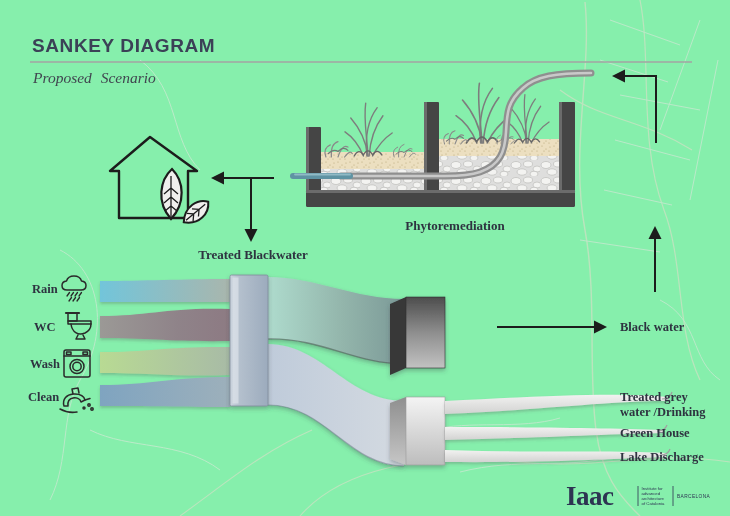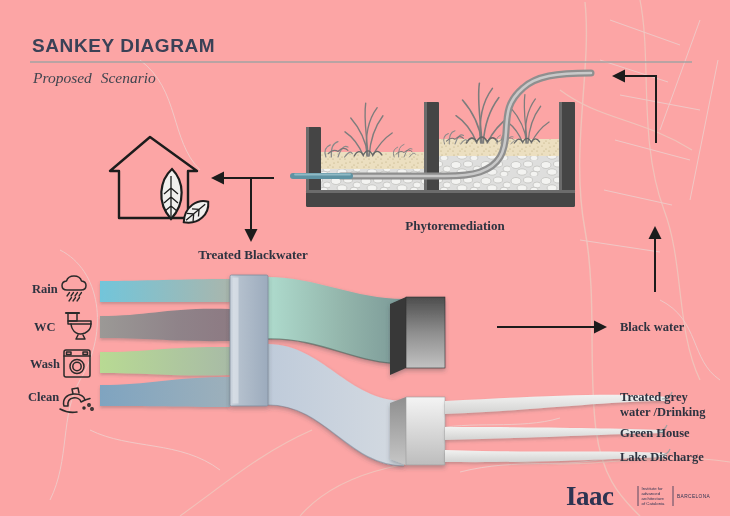--- a/index.html
+++ b/index.html
@@ -1,18 +1,18 @@
 <!DOCTYPE html>
 <html><head>
 <meta charset="utf-8">
 <style>
   html,body{margin:0;padding:0;background:#d9d9d9;}
   .stage{
     position:relative;width:730px;height:516px;overflow:hidden;
-    background:#fca5a5;
+    background:#86efac;
     font-family:"Liberation Serif", serif;
   }
   svg{position:absolute;inset:0;display:block;}
   .title-txt{font-family:"Liberation Sans", sans-serif;font-weight:bold;font-size:19px;letter-spacing:.6px;fill:#3b4156;}
   .subtitle-txt{font-style:italic;font-size:15.5px;fill:#40454f;word-spacing:5px;}
   .lbl{font-weight:bold;font-size:12.5px;fill:#2e3340;}
   .lbl-c{font-weight:bold;font-size:13px;fill:#2e3340;text-anchor:middle;}
   .logo-word{font-weight:bold;font-size:27px;fill:#2d3452;letter-spacing:-.5px;}
   .logo-tiny{font-family:"Liberation Sans", sans-serif;font-size:4.3px;fill:#2d3452;}
   .logo-city{font-family:"Liberation Sans", sans-serif;font-size:4.8px;fill:#2d3452;letter-spacing:.4px;}

